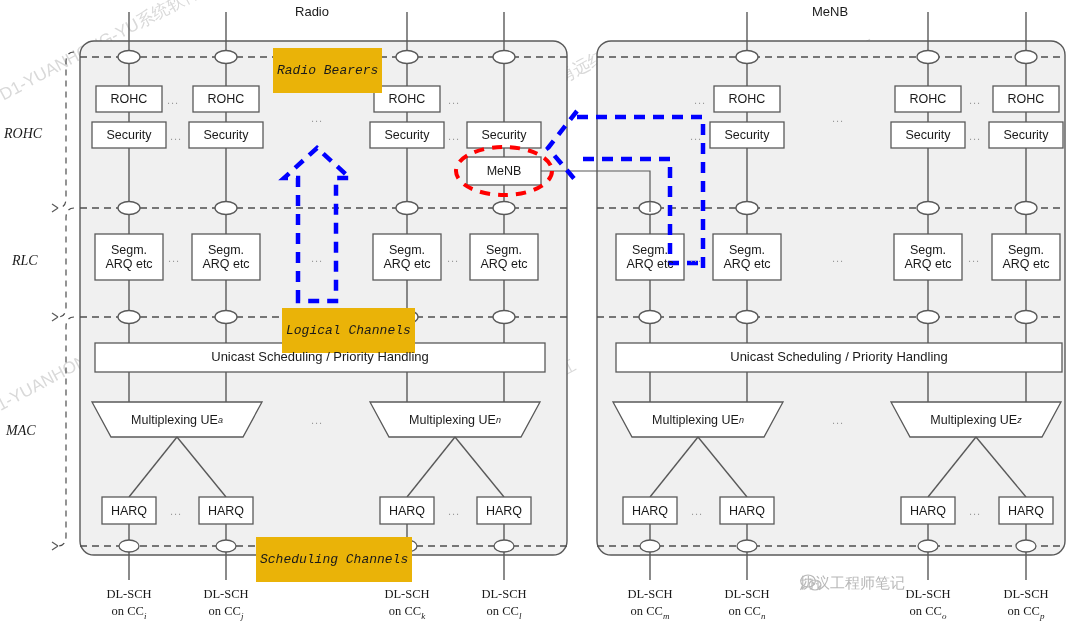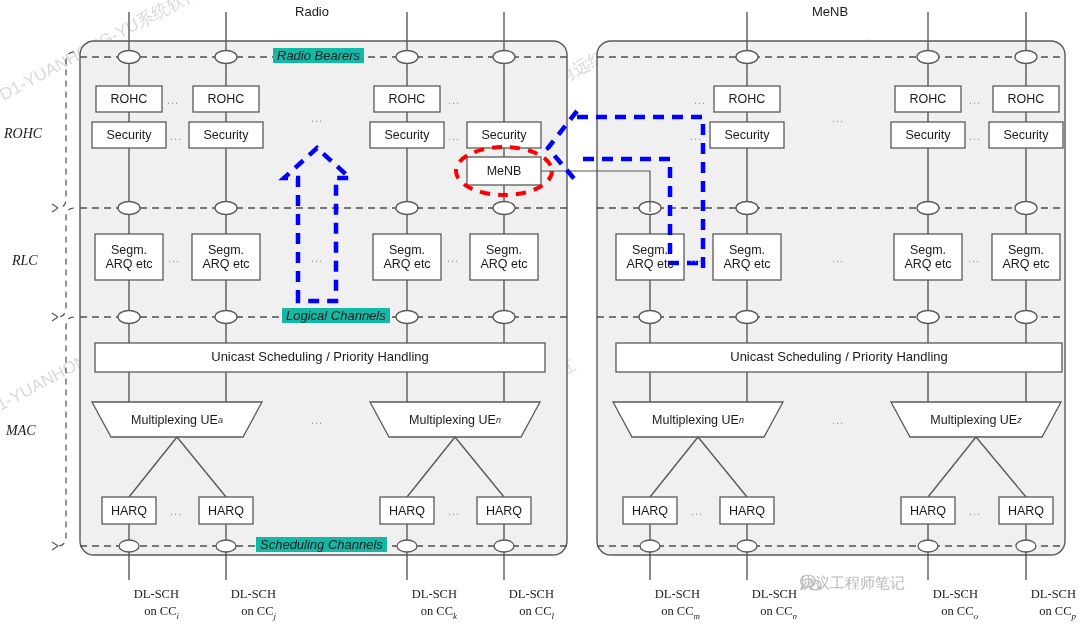--- a/index.html
+++ b/index.html
@@ -3,28 +3,28 @@
 <meta charset="utf-8">
 <style>
   html,body{margin:0;padding:0;background:#ffffff;}
   body{width:1080px;height:627px;position:relative;overflow:hidden;
        font-family:"Liberation Sans",sans-serif;}
   #stage{position:absolute;left:0;top:0;width:1080px;height:627px;}
   svg{position:absolute;left:0;top:0;}
   .lbl{position:absolute;white-space:nowrap;}
   .node-title{font-size:13px;color:#1a1a1a;text-align:center;}
   .layer-lbl{font-family:"Liberation Serif",serif;font-style:italic;font-size:14px;color:#1a1a1a;}
-  .chan-lbl{font-family:Liberation Sans, sans-serif;font-style:italic;font-size:13px;color:#1a1a1a;
-            background:#14b8a6;padding:0 4px;}
+  .chan-lbl{font-family:Liberation Mono, monospace;font-style:italic;font-size:13px;color:#1a1a1a;
+            background:#eab308;padding:15px 4px;}
   .boxtxt{position:absolute;display:flex;align-items:center;justify-content:center;
           font-size:12.5px;color:#1a1a1a;text-align:center;line-height:1.12;
           box-sizing:border-box;}
   .ell{position:absolute;font-size:11px;color:#9a9a9a;letter-spacing:1px;}
   .sch{position:absolute;font-family:"Liberation Serif",serif;font-size:12.5px;color:#1a1a1a;
-       text-align:right;line-height:1.35;}
+       text-align:center;line-height:1.35;}
   .sch sub{font-size:9px;font-style:italic;}
   sub.it{font-size:9px;font-style:italic;}
   .wm{position:absolute;color:#d9d9d9;pointer-events:none;user-select:none;
       font-family:"Liberation Sans",sans-serif;white-space:nowrap;}
   .wm-wechat{position:absolute;color:#b8b8b8;font-size:15px;white-space:nowrap;
              display:flex;align-items:center;gap:6px;}
 </style>
 </head>
 <body>
 

